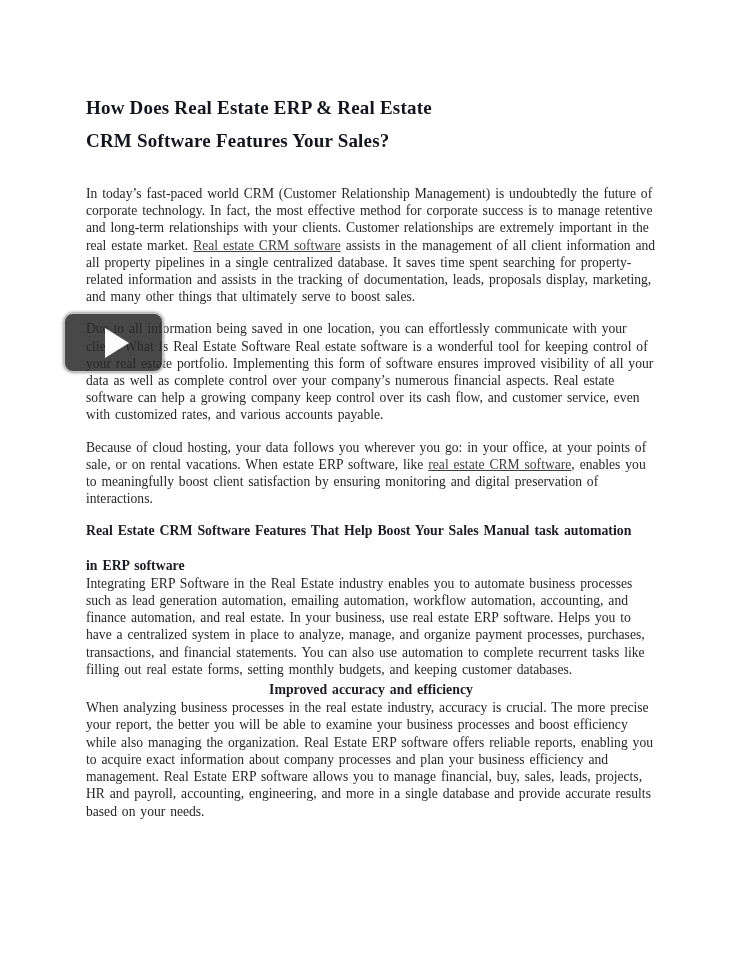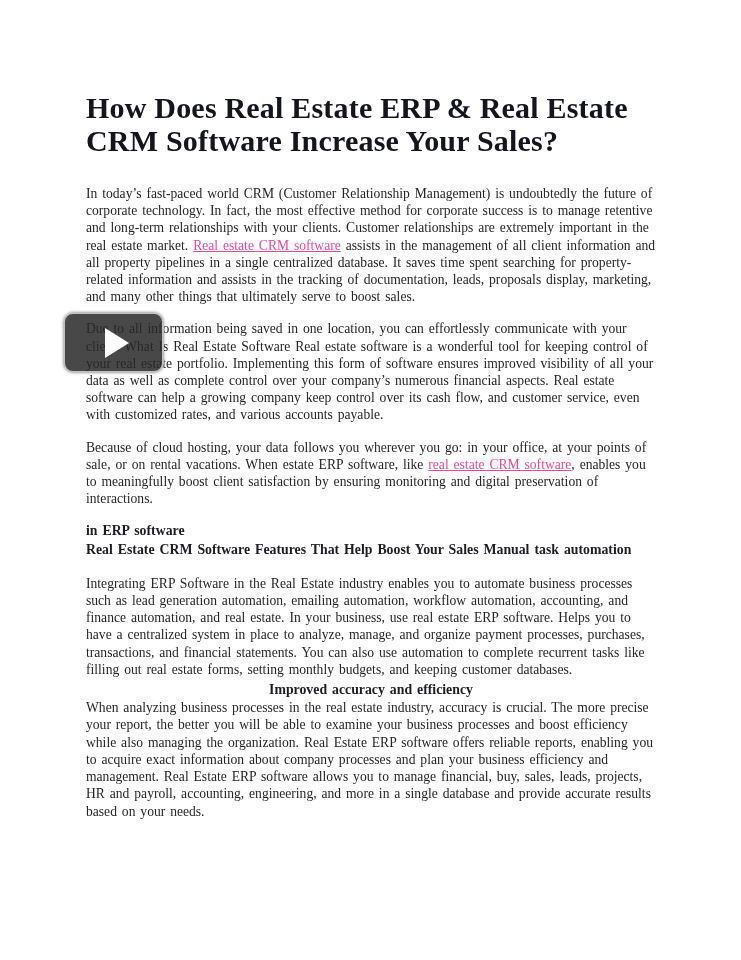--- a/index.html
+++ b/index.html
@@ -12,21 +12,21 @@
     color: #262626;
     overflow: hidden;
   }
   .content {
     position: absolute;
     left: 86px;
     top: 91px;
     width: 570px;
   }
   .doc-title {
-    font-size: 30px;
+    font-size: 19px;
     font-weight: 700;
     line-height: 33px;
     color: #15151f;
     margin: 0 0 28px 0;
     letter-spacing: 0.2px;
   }
   .para {
     font-size: 13.6px;
     line-height: 17.2px;
     margin: 0 0 15px 0;
@@ -38,21 +38,21 @@
     line-height: 17.2px;
     color: #1c1c24;
     word-spacing: 1.5px;
   }
   .h-main { margin: 0 0 17px 0; }
   .h-sub  { margin: 0 0 1px 0; }
   .h-sec  { margin: 0 0 1px 0; text-align: center; }
   .para-tight { margin-bottom: 3px; }
   .para-last  { margin-bottom: 6px; }
   .doc-link {
-    color: #ec4899;
+    color: #404040;
     text-decoration: underline;
     cursor: pointer;
   }
   .play-button {
     position: absolute;
     left: 63px;
     top: 312px;
     width: 101px;
     height: 61px;
     background: rgba(40, 40, 40, 0.85);
@@ -76,32 +76,32 @@
 </style>
 </head>
 <body>
 
 <div class="page">
 
   <div class="content">
 
     <h1 class="doc-title">
       <span>How Does Real Estate ERP &amp; Real Estate</span><br>
-      <span>CRM Software Increase Your Sales?</span>
+      <span>CRM Software Features Your Sales?</span>
     </h1>
 
     <p class="para"><span>In today’s fast-paced world CRM (Customer Relationship Management) is undoubtedly the future of corporate technology. In fact, the most effective method for corporate success is to manage retentive and long-term relationships with your clients. Customer relationships are extremely important in the real estate market. </span><a class="doc-link" href="#">Real estate CRM software</a><span> assists in the management of all client information and all property pipelines in a single centralized database. It saves time spent searching for property-related information and assists in the tracking of documentation, leads, proposals display, marketing, and many other things that ultimately serve to boost sales.</span></p>
 
     <p class="para"><span>Due to all information being saved in one location, you can effortlessly communicate with your client. What Is Real Estate Software Real estate software is a wonderful tool for keeping control of your real estate portfolio. Implementing this form of software ensures improved visibility of all your data as well as complete control over your company’s numerous financial aspects. Real estate software can help a growing company keep control over its cash flow, and customer service, even with customized rates, and various accounts payable.</span></p>
 
     <p class="para"><span>Because of cloud hosting, your data follows you wherever you go: in your office, at your points of sale, or on rental vacations. When estate ERP software, like </span><a class="doc-link" href="#">real estate CRM software</a><span>, enables you to meaningfully boost client satisfaction by ensuring monitoring and digital preservation of interactions.</span></p>
 
+    <div class="h-bold h-main">Real Estate CRM Software Features That Help Boost Your Sales Manual task automation</div>
+
     <div class="h-bold h-sub">in ERP software</div>
-
-    <div class="h-bold h-main">Real Estate CRM Software Features That Help Boost Your Sales Manual task automation</div>
 
     <p class="para para-tight"><span>Integrating ERP Software in the Real Estate industry enables you to automate business processes such as lead generation automation, emailing automation, workflow automation, accounting, and finance automation, and real estate. In your business, use real estate ERP software. Helps you to have a centralized system in place to analyze, manage, and organize payment processes, purchases, transactions, and financial statements. You can also use automation to complete recurrent tasks like filling out real estate forms, setting monthly budgets, and keeping customer databases.</span></p>
 
     <div class="h-bold h-sec">Improved accuracy and efficiency</div>
 
     <p class="para para-last"><span>When analyzing business processes in the real estate industry, accuracy is crucial. The more precise your report, the better you will be able to examine your business processes and boost efficiency while also managing the organization. Real Estate ERP software offers reliable reports, enabling you to acquire exact information about company processes and plan your business efficiency and management. Real Estate ERP software allows you to manage financial, buy, sales, leads, projects, HR and payroll, accounting, engineering, and more in a single database and provide accurate results based on your needs.</span></p>
 
   </div>
 
   <div class="play-button">

